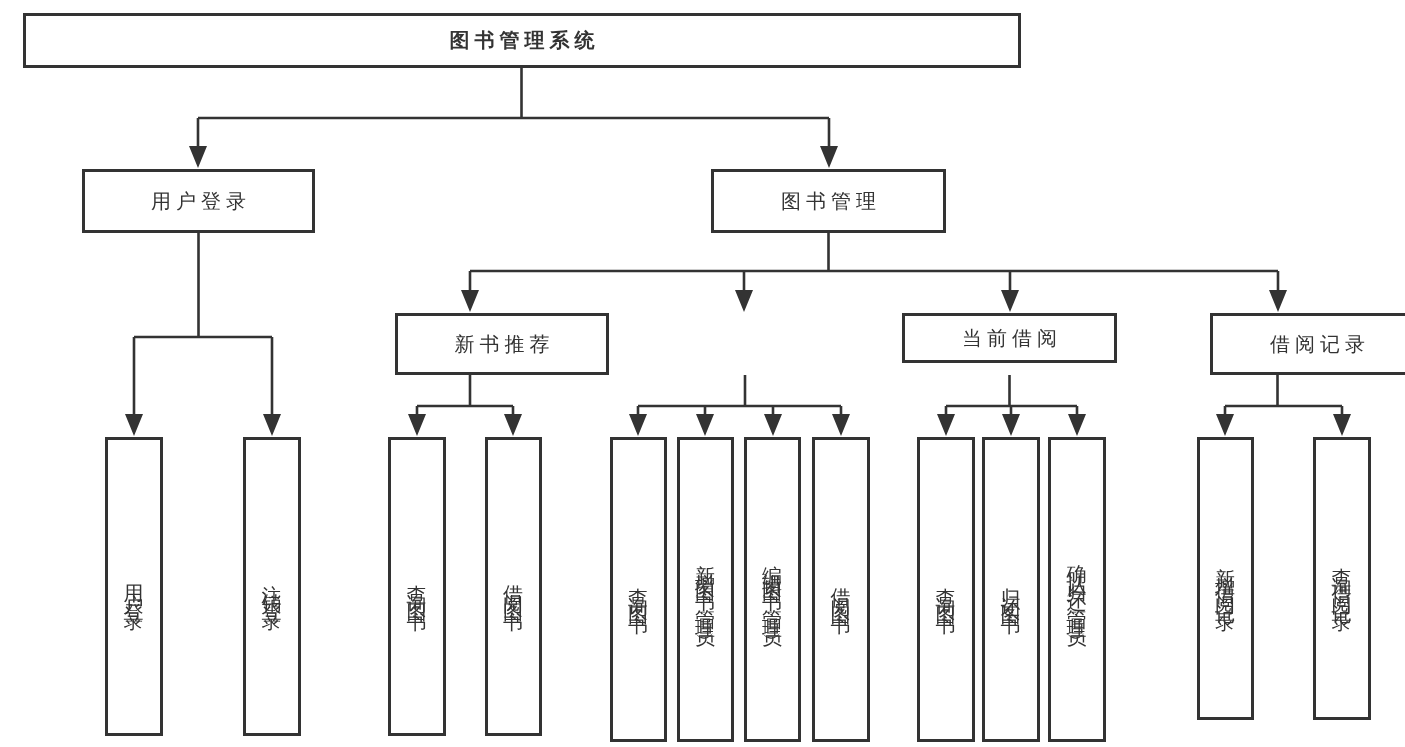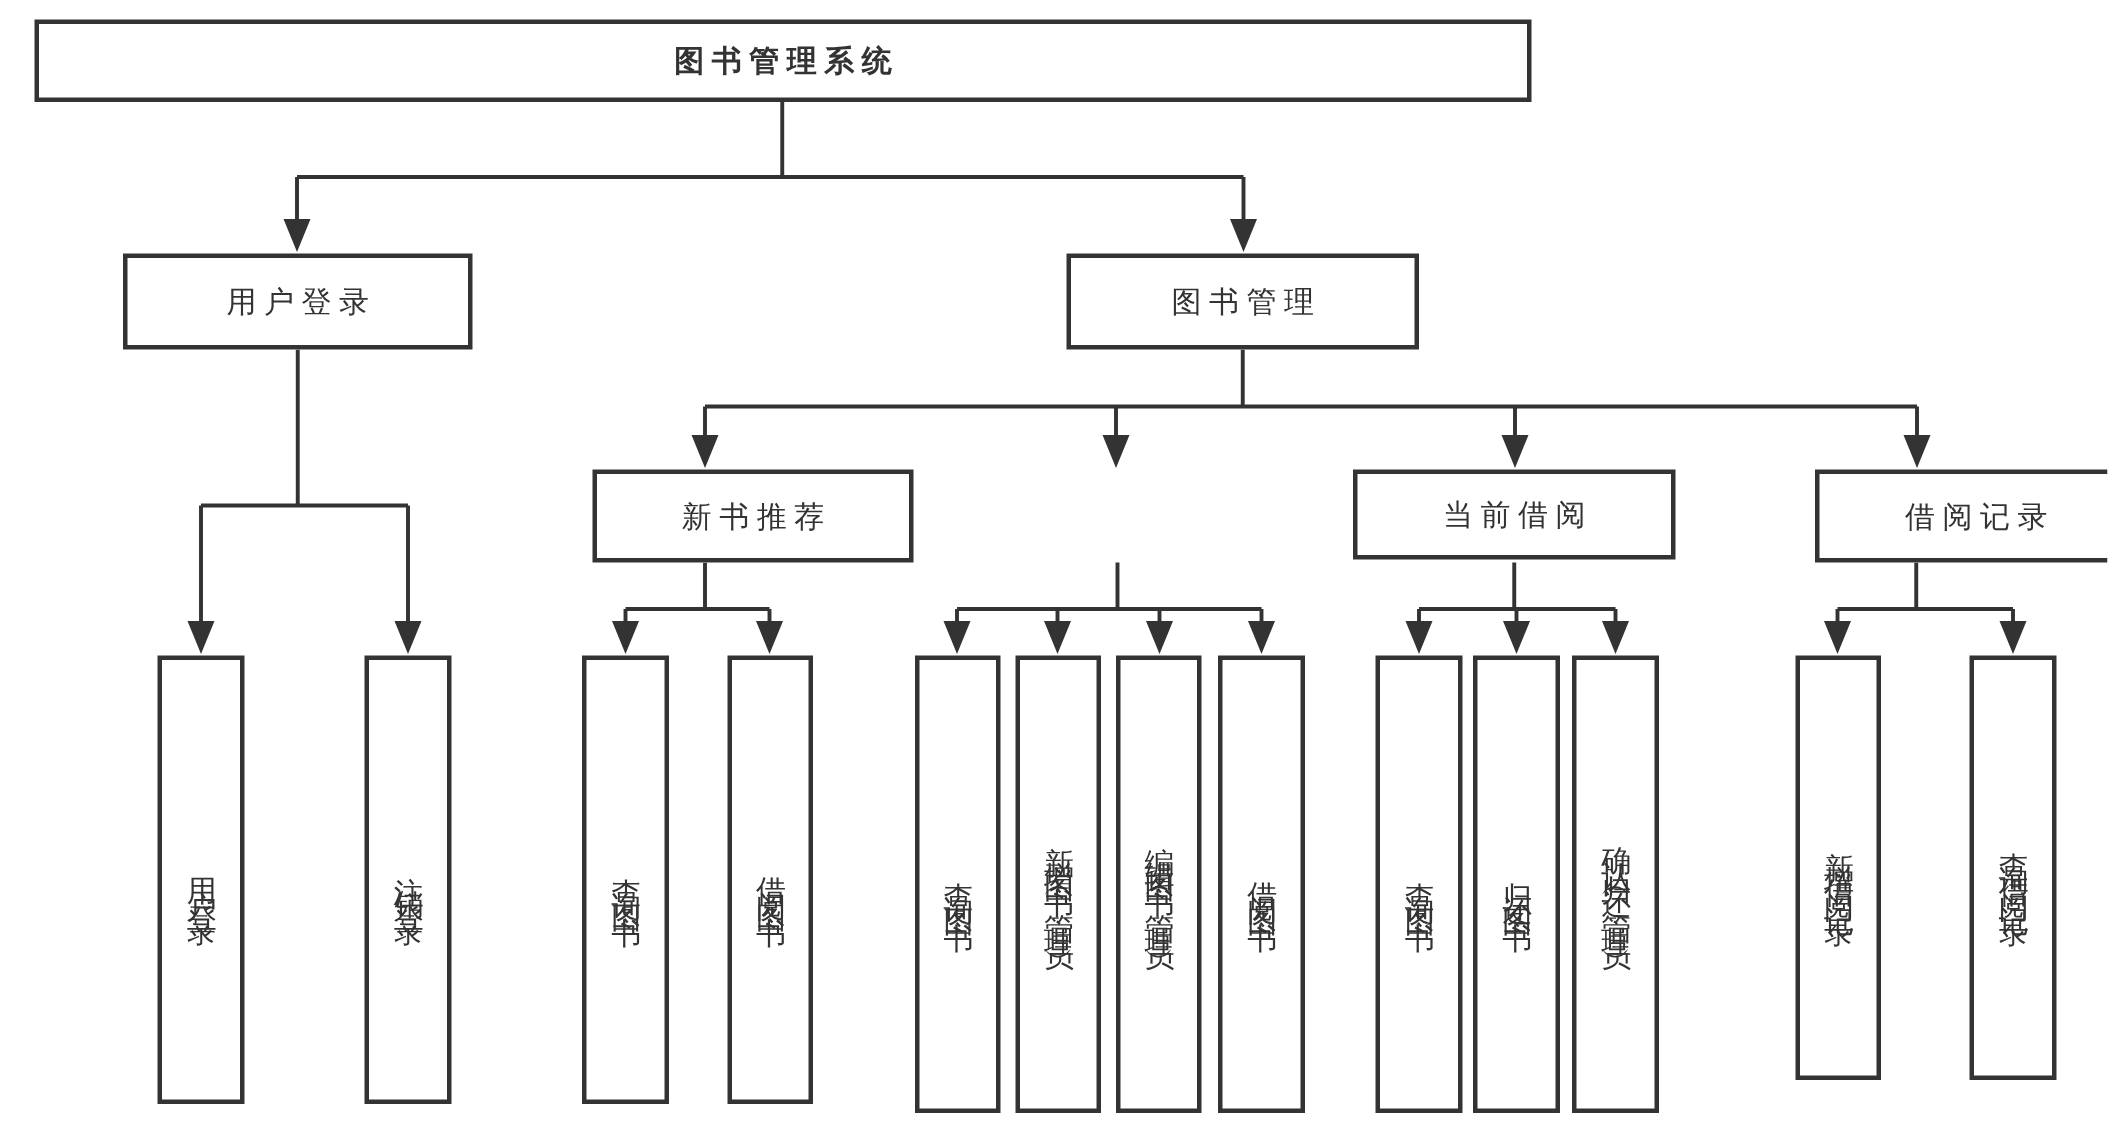--- a/index.html
+++ b/index.html
@@ -85,21 +85,21 @@
 
   <div class="node hnode" style="left:23px; top:13px; width:998px; height:55px;font-weight:bold;">图书管理系统</div>
 
   <div class="node hnode" style="left:82px; top:169px; width:233px; height:64px;">用户登录</div>
 
   <div class="node hnode" style="left:711px; top:169px; width:235px; height:64px;">图书管理</div>
 
   <div class="node hnode" style="left:363px; top:313px; width:214px; height:62px;margin-left:32px;">新书推荐</div>
 
 
-  <div class="node hnode" style="left:902px; top:313px; width:215px; height:60px;">当前借阅</div>
+  <div class="node hnode" style="left:902px; top:313px; width:215px; height:50px;">当前借阅</div>
 
   <div class="node hnode" style="left:1170px; top:313px; width:215px; height:62px;margin-left:40px;">借阅记录</div>
 
   <div class="node leaf" style="left:105px; top:437px; width:58px; height:299px;">用户登录</div>
 
   <div class="node leaf" style="left:243px; top:437px; width:58px; height:299px;">注销登录</div>
 
   <div class="node leaf" style="left:388px; top:437px; width:58px; height:299px;">查询图书</div>
 
   <div class="node leaf" style="left:485px; top:437px; width:57px; height:299px;">借阅图书</div>

